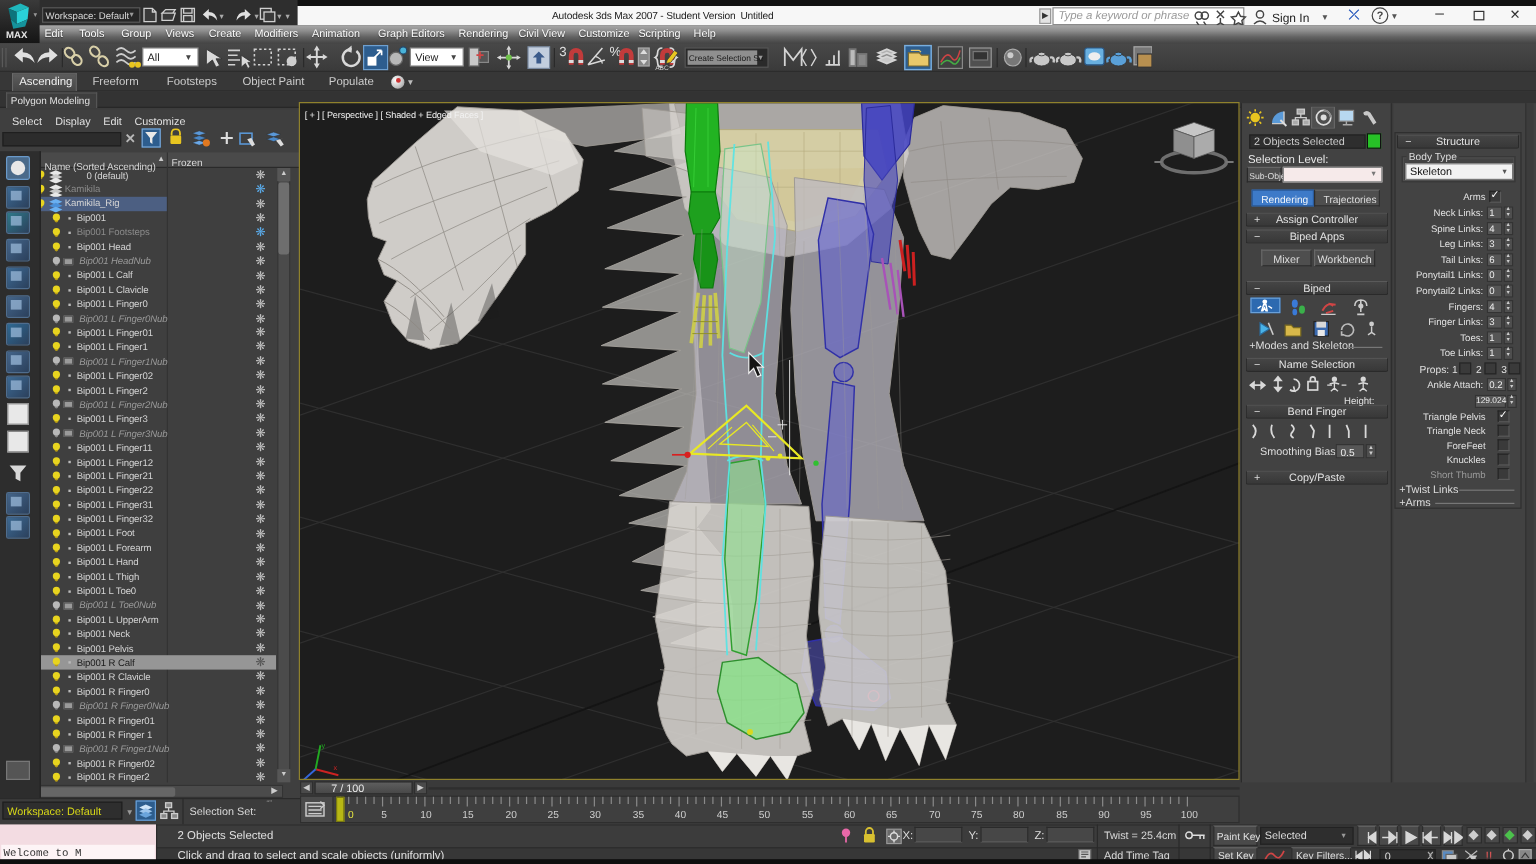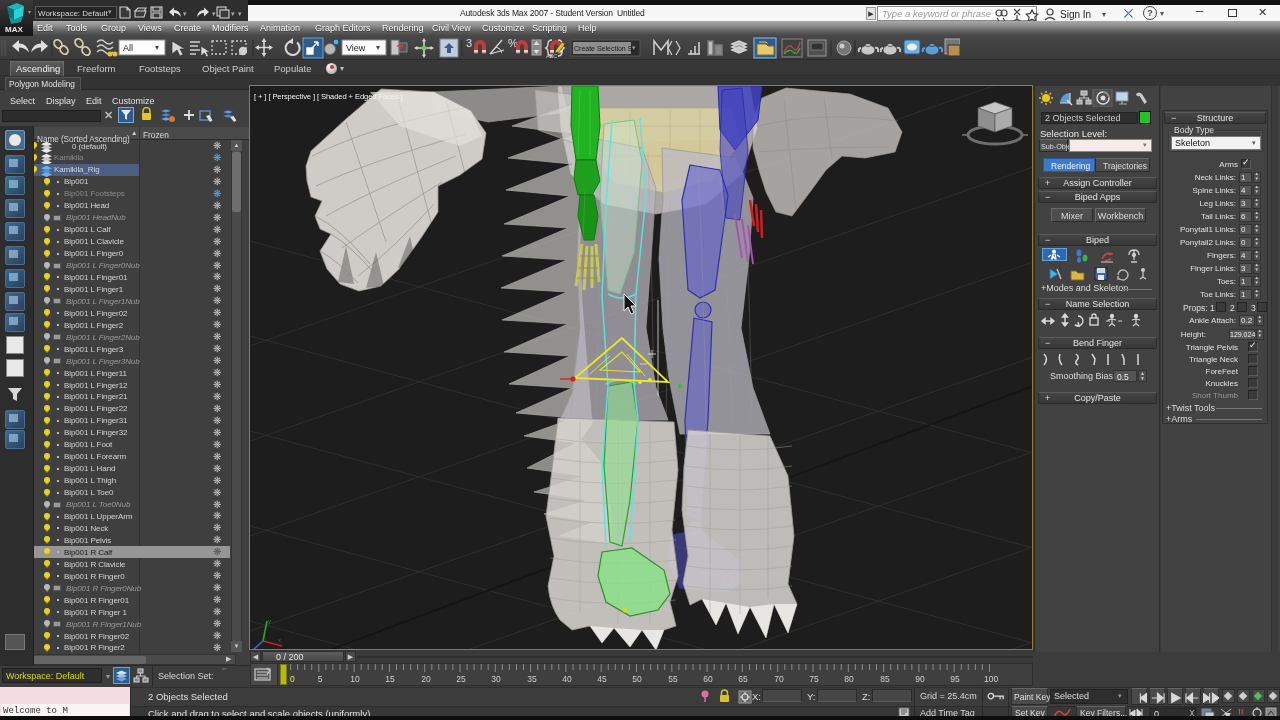--- a/index.html
+++ b/index.html
@@ -594,35 +594,35 @@
 <div class="tx" style="left:1230px;top:303px;font-size:8.5px;color:#e0e0e0">2</div>
 <div class="a" style="left:1237px;top:302px;width:10px;height:10px;background:#3a3a3a;border:1px solid #252525"></div>
 <div class="tx" style="left:1251px;top:303px;font-size:8.5px;color:#e0e0e0">3</div>
 <div class="a" style="left:1257px;top:302px;width:10px;height:10px;background:#3a3a3a;border:1px solid #252525"></div>
 
 <div class="tx" style="left:1150px;top:316px;width:86px;text-align:right;font-size:8px;color:#e0e0e0">Ankle Attach:</div>
 <div class="a" style="left:1239px;top:315px;width:16px;height:11px;background:#565656;border:1px solid #333"></div>
 <div class="tx" style="left:1241px;top:316px;font-size:8px;color:#eee">0.2</div>
 <div class="a" style="left:1256px;top:315px;width:8px;height:11px;background:#4e4e4e;border:1px solid #333"></div>
 <div class="tx" style="left:1257.5px;top:313.5px;font-size:4.5px;color:#ccc;line-height:5.5px">▲<br>▼</div>
-<div class="tx" style="left:1120px;top:330px;width:86px;text-align:right;font-size:8px;color:#e0e0e0">Height:</div>
+<div class="tx" style="left:1120px;top:330px;width:86px;text-align:left;font-size:8px;color:#e0e0e0">Height:</div>
 <div class="a" style="left:1229px;top:329px;width:26px;height:11px;background:#565656;border:1px solid #333"></div>
 <div class="tx" style="left:1230px;top:331px;font-size:7px;color:#eee">129.024</div>
 <div class="a" style="left:1256px;top:329px;width:8px;height:11px;background:#4e4e4e;border:1px solid #333"></div>
 <div class="tx" style="left:1257.5px;top:327.5px;font-size:4.5px;color:#ccc;line-height:5.5px">▲<br>▼</div>
 <div class="tx" style="left:1150px;top:343px;width:88px;text-align:right;font-size:8px;color:#e0e0e0">Triangle Pelvis</div><div class="a" style="left:1248px;top:342px;width:10px;height:10px;background:#3a3a3a;border:1px solid #252525;border-bottom-color:#5a5a5a;border-right-color:#5a5a5a"></div><div class="tx" style="left:1249px;top:340px;font-size:9px;color:#fff">✓</div><div class="tx" style="left:1150px;top:355px;width:88px;text-align:right;font-size:8px;color:#e0e0e0">Triangle Neck</div><div class="a" style="left:1248px;top:354px;width:10px;height:10px;background:#3a3a3a;border:1px solid #252525;border-bottom-color:#5a5a5a;border-right-color:#5a5a5a"></div><div class="tx" style="left:1150px;top:367px;width:88px;text-align:right;font-size:8px;color:#e0e0e0">ForeFeet</div><div class="a" style="left:1248px;top:366px;width:10px;height:10px;background:#3a3a3a;border:1px solid #252525;border-bottom-color:#5a5a5a;border-right-color:#5a5a5a"></div><div class="tx" style="left:1150px;top:379px;width:88px;text-align:right;font-size:8px;color:#e0e0e0">Knuckles</div><div class="a" style="left:1248px;top:378px;width:10px;height:10px;background:#3a3a3a;border:1px solid #252525;border-bottom-color:#5a5a5a;border-right-color:#5a5a5a"></div><div class="tx" style="left:1150px;top:391px;width:88px;text-align:right;font-size:8px;color:#9a9a9a">Short Thumb</div><div class="a" style="left:1248px;top:390px;width:10px;height:10px;background:#3a3a3a;border:1px solid #252525;border-bottom-color:#5a5a5a;border-right-color:#5a5a5a"></div>
-<div class="tx" style="left:1166px;top:403px;font-size:9px;color:#ddd">+Twist Tools</div>
+<div class="tx" style="left:1166px;top:403px;font-size:9px;color:#ddd">+Twist Links</div>
 <div class="a" style="left:1216px;top:408px;width:46px;height:1px;background:#777"></div>
 <div class="tx" style="left:1166px;top:414px;font-size:9px;color:#ddd">+Arms</div>
 <div class="a" style="left:1196px;top:419px;width:66px;height:1px;background:#777"></div>
 
 <div class="a" style="left:250px;top:650px;width:783px;height:13px;background:#3a3a3a"></div>
 <div class="a" style="left:250px;top:651px;width:11px;height:11px;background:#4a4a4a;border:1px solid #2e2e2e;color:#ccc;font-size:7px;text-align:center;line-height:10px">◀</div>
 <div class="a" style="left:262px;top:651px;width:82px;height:11px;background:linear-gradient(180deg,#5e5e5e,#484848);border:1px solid #2e2e2e"></div>
-<div class="tx" style="left:276px;top:652px;font-size:9px;color:#e8e8e8">0 / 200</div>
+<div class="tx" style="left:276px;top:652px;font-size:9px;color:#e8e8e8">7 / 100</div>
 <div class="a" style="left:345px;top:651px;width:11px;height:11px;background:#4a4a4a;border:1px solid #2e2e2e;color:#ccc;font-size:7px;text-align:center;line-height:10px">▶</div>
 <div class="a" style="left:357px;top:656px;width:676px;height:2px;background:#2e2e2e"></div>
 <div class="a" style="left:250px;top:663px;width:783px;height:23px;background:#3f3f3f;border:1px solid #2e2e2e"></div><div class="a" style="left:251px;top:664px;width:27px;height:21px;background:#4a4a4a;border-right:1px solid #2e2e2e"></div><svg class="a" style="left:254px;top:667px" width="20" height="16" viewBox="0 0 20 16">
       <g stroke="#ccc" stroke-width="1.2" fill="none">
         <rect x="1" y="2" width="15" height="11" fill="#555"></rect>
         <path d="M3 5 h11 M3 8 h11 M3 11 h11"></path>
         <path d="M13 1 l3 3 -3 3" fill="none"></path>
       </g>
     </svg><svg class="a" style="left:250px;top:663px" width="783" height="23" viewBox="0 0 783 23">
       <g transform="translate(-250,0)">
@@ -771,21 +771,21 @@
       <circle cx="45" cy="8" r="3" fill="none" stroke="#ddd" stroke-width="1.2"></circle>
       <path d="M45 3 v2 M45 11 v2 M40 8 h2 M48 8 h2" stroke="#ddd" stroke-width="1.2"></path>
 </svg>
 <div class="tx" style="left:752px;top:691px;font-size:9.5px;color:#ddd">X:</div>
 <div class="a" style="left:762px;top:689px;width:40px;height:13px;background:#474747;border:1px solid #2a2a2a;border-bottom-color:#5a5a5a"></div>
 <div class="tx" style="left:807px;top:691px;font-size:9.5px;color:#ddd">Y:</div>
 <div class="a" style="left:817px;top:689px;width:40px;height:13px;background:#474747;border:1px solid #2a2a2a;border-bottom-color:#5a5a5a"></div>
 <div class="tx" style="left:862px;top:691px;font-size:9.5px;color:#ddd">Z:</div>
 <div class="a" style="left:872px;top:689px;width:40px;height:13px;background:#474747;border:1px solid #2a2a2a;border-bottom-color:#5a5a5a"></div>
 <div class="a" style="left:914px;top:687px;width:1px;height:19px;background:#2a2a2a"></div>
-<div class="tx" style="left:920px;top:691px;font-size:9px;color:#d8d8d8">Grid = 25.4cm</div>
+<div class="tx" style="left:920px;top:691px;font-size:9px;color:#d8d8d8">Twist = 25.4cm</div>
 <div class="a" style="left:982px;top:687px;width:1px;height:19px;background:#2a2a2a"></div>
 <svg class="a" style="left:987px;top:690px" width="20" height="13" viewBox="0 0 26 13">
       <circle cx="5" cy="6" r="3.5" fill="none" stroke="#ddd" stroke-width="1.6"></circle>
       <path d="M8 6 h14 M17 6 v4 M21 6 v4" stroke="#ddd" stroke-width="1.6"></path>
     </svg>
 <svg class="a" style="left:898px;top:707px" width="13" height="12" viewBox="0 0 13 12">
       <rect x="1" y="1" width="10" height="9" fill="#c8c8c8" stroke="#666"></rect>
       <path d="M3 3 h6 M3 5 h6 M3 7 h4" stroke="#555" stroke-width="1"></path>
     </svg>
 <div class="tx" style="left:920px;top:708px;font-size:9px;color:#d8d8d8">Add Time Tag</div>

